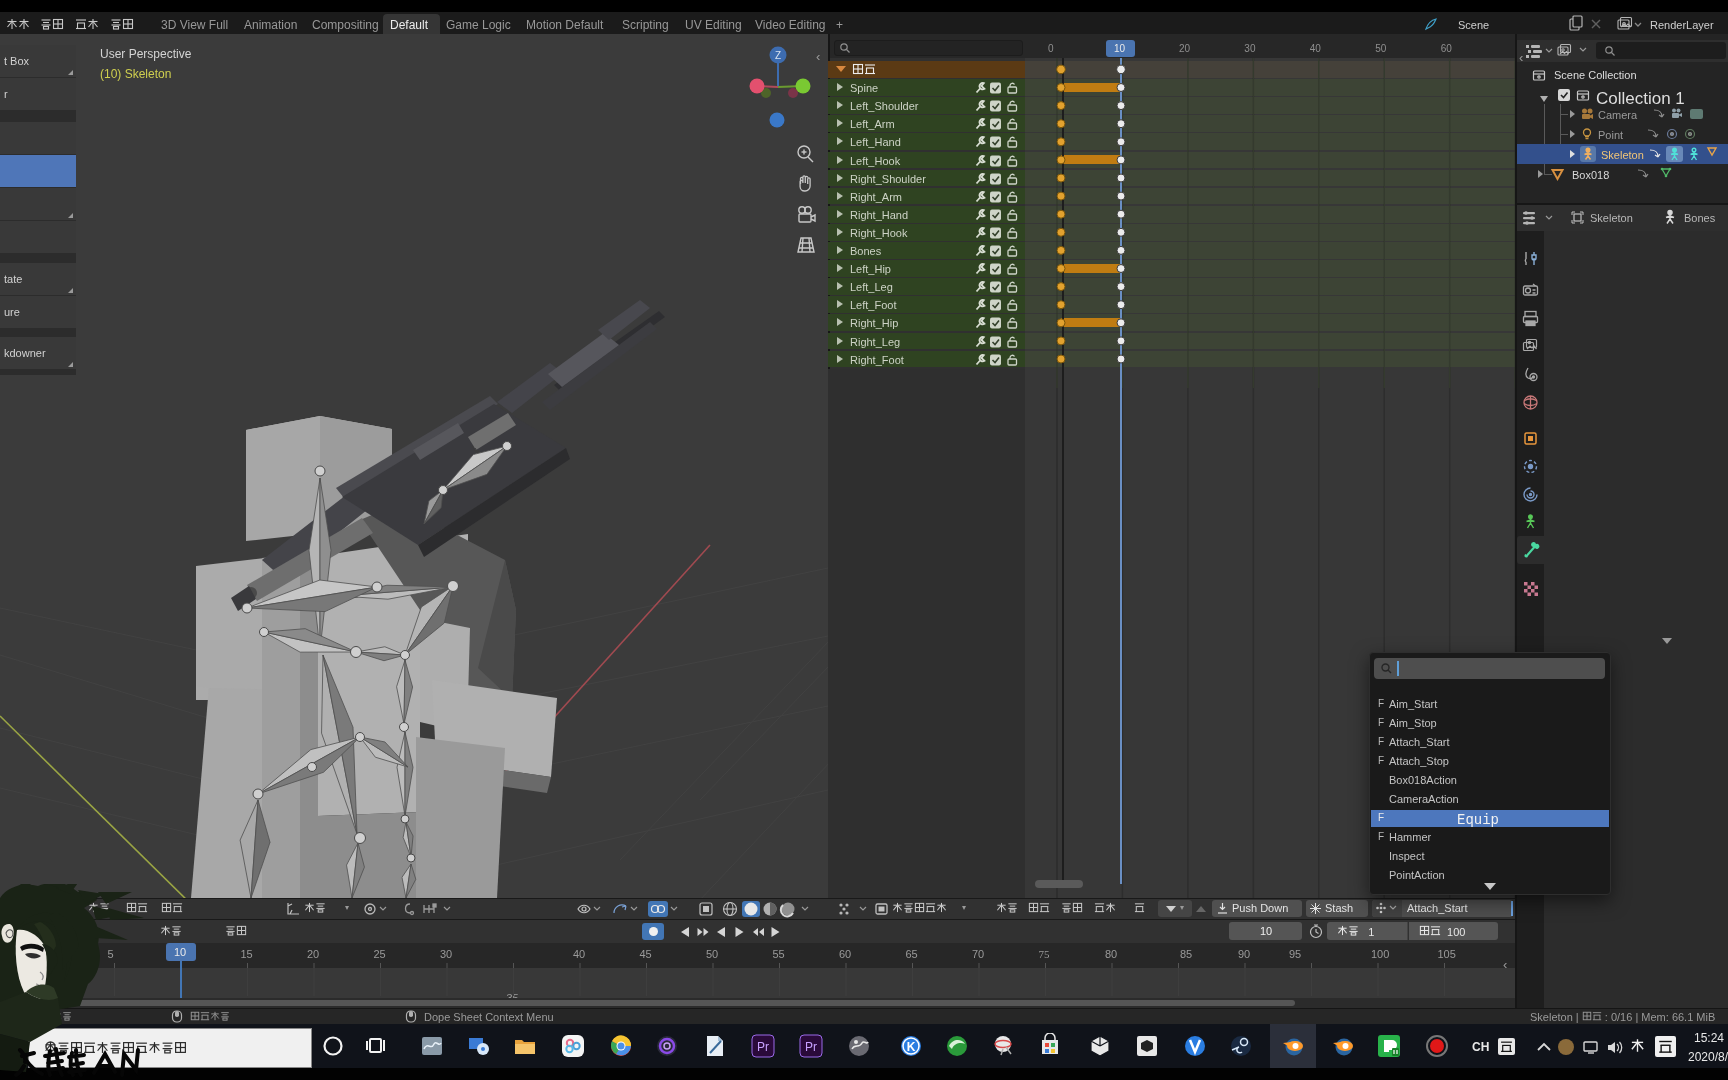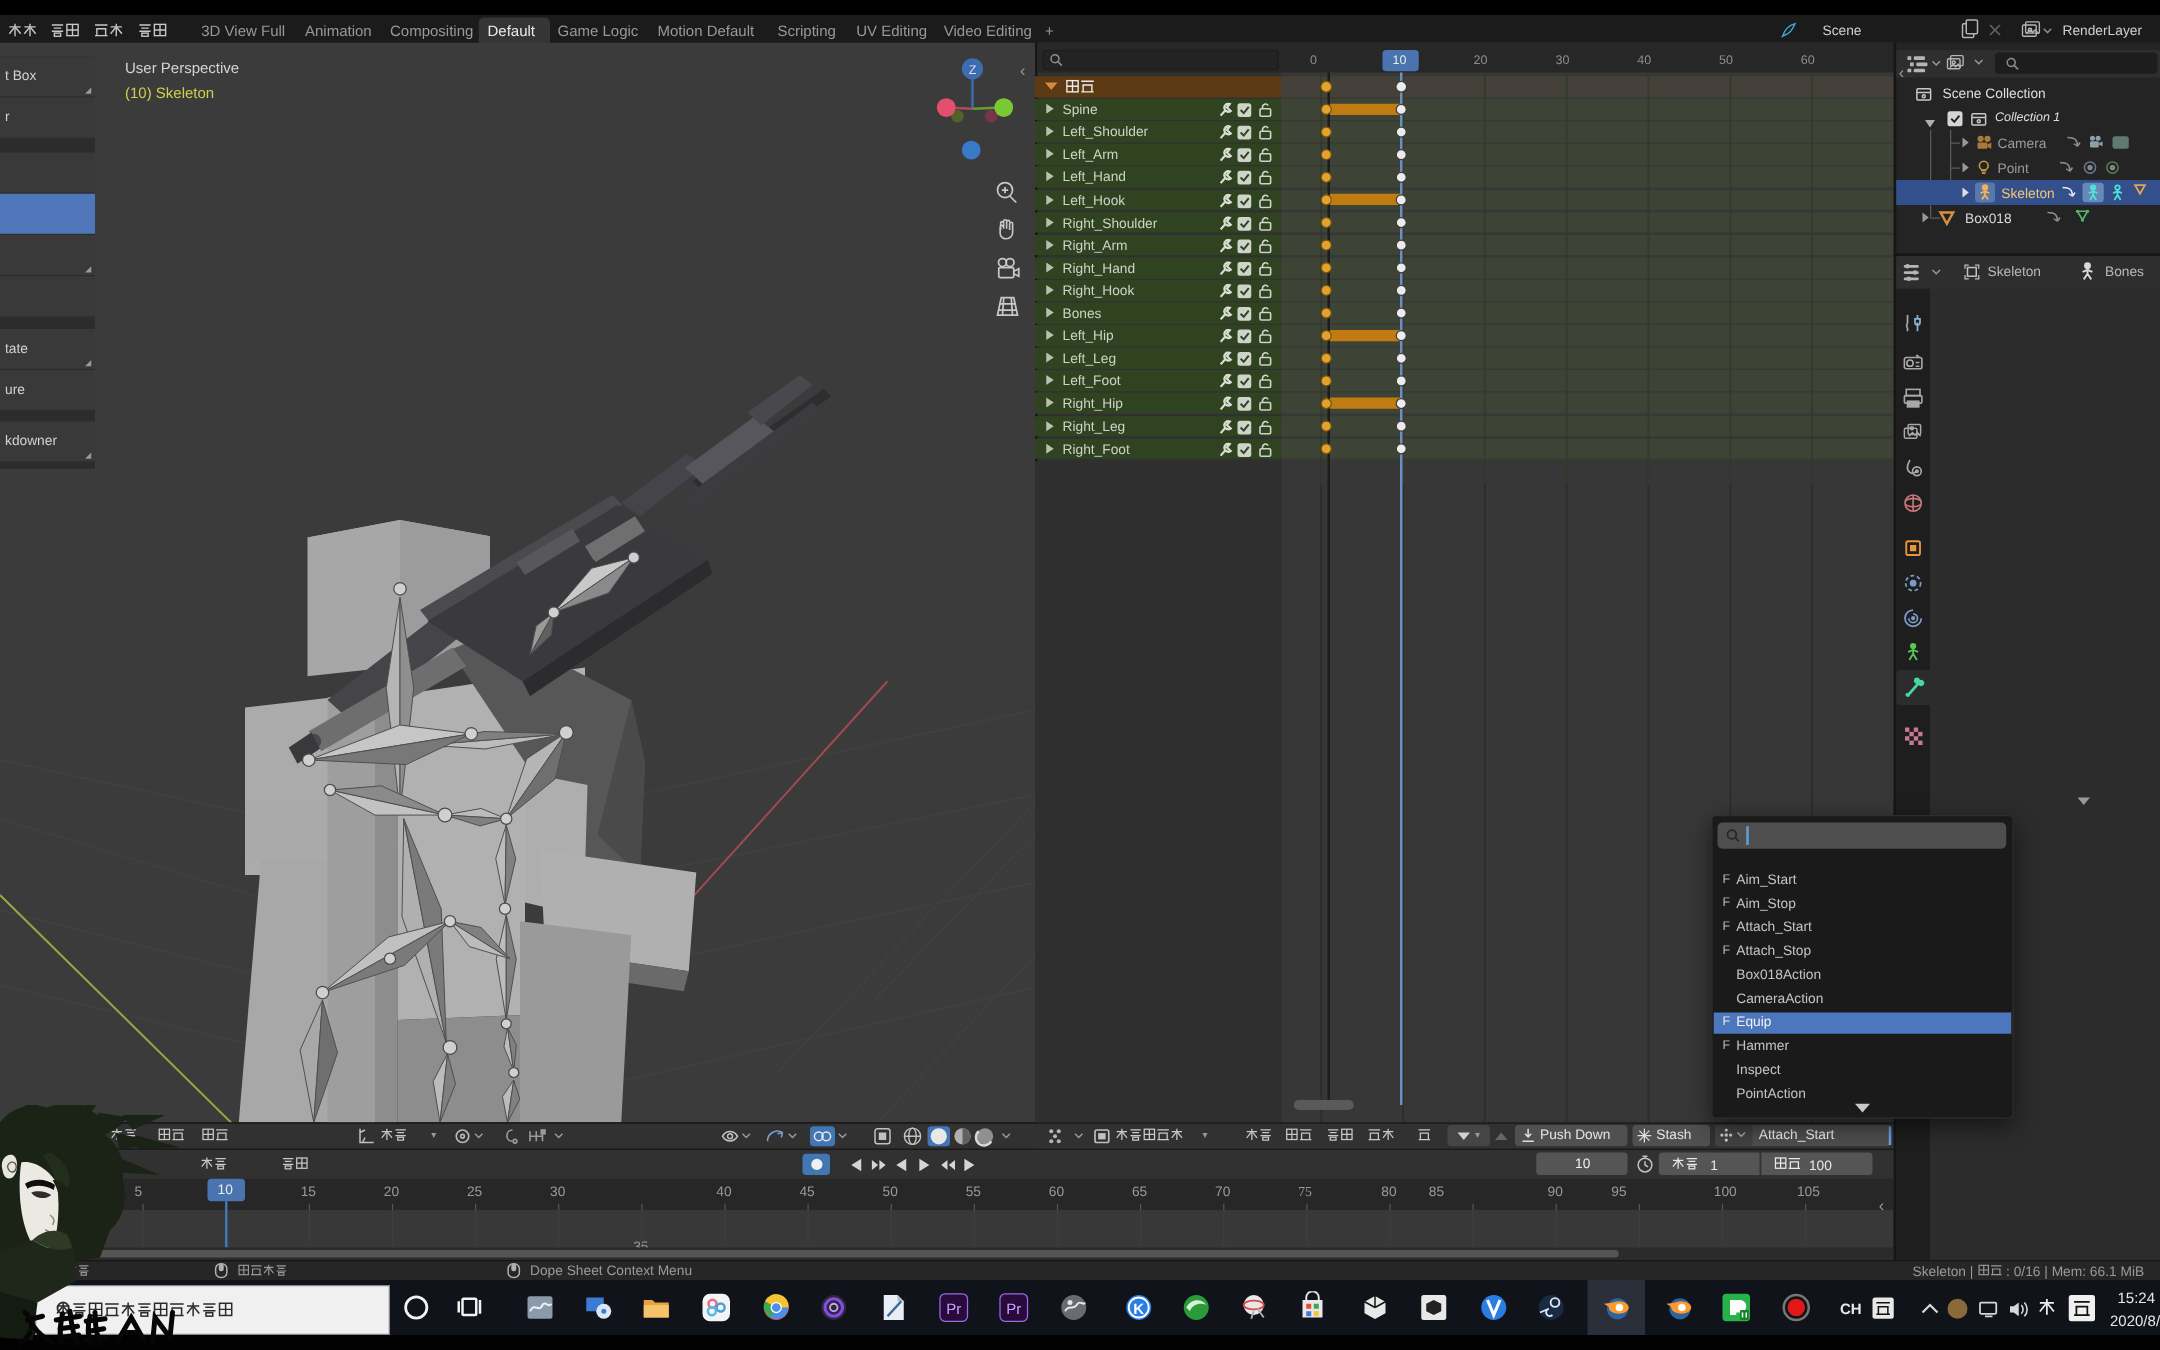--- a/index.html
+++ b/index.html
@@ -783,21 +783,21 @@
 <div class="t" style="left:506.5px;top:992px;font-size:11px;color:#9a9a9a;">35</div>
 <div class="t" style="left:573.0px;top:948px;font-size:11px;color:#9a9a9a;">40</div>
 <div class="t" style="left:639.5px;top:948px;font-size:11px;color:#9a9a9a;">45</div>
 <div class="t" style="left:706.0px;top:948px;font-size:11px;color:#9a9a9a;">50</div>
 <div class="t" style="left:772.5px;top:948px;font-size:11px;color:#9a9a9a;">55</div>
 <div class="t" style="left:839.0px;top:948px;font-size:11px;color:#9a9a9a;">60</div>
 <div class="t" style="left:905.5px;top:948px;font-size:11px;color:#9a9a9a;">65</div>
 <div class="t" style="left:972.0px;top:948px;font-size:11px;color:#9a9a9a;">70</div>
 <div class="t" style="left:1038.5px;top:948px;font-size:11px;color:#9a9a9a;font-family:Liberation Serif, serif;">75</div>
 <div class="t" style="left:1105.0px;top:948px;font-size:11px;color:#9a9a9a;">80</div>
-<div class="t" style="left:1131px;top:948px;font-size:11px;color:#9a9a9a;padding-left:12px;">85</div>
+<div class="t" style="left:1168px;top:948px;font-size:11px;color:#9a9a9a;padding-left:12px;">85</div>
 <div class="t" style="left:1238.0px;top:948px;font-size:11px;color:#9a9a9a;">90</div>
 <div class="t" style="left:1289px;top:948px;font-size:11px;color:#9a9a9a;">95</div>
 <div class="t" style="left:1371.0px;top:948px;font-size:11px;color:#9a9a9a;">100</div>
 <div class="t" style="left:1437.5px;top:948px;font-size:11px;color:#9a9a9a;">105</div>
 <svg class="t" style="left:0;top:943px" width="1515" height="58" viewBox="0 0 1515 58">
     <line x1="114.5" y1="20" x2="114.5" y2="25" stroke="#555" stroke-width="1"></line>
     <line x1="114.5" y1="25" x2="114.5" y2="53" stroke="#3e3e3e" stroke-width="1"></line>
     <line x1="181.0" y1="20" x2="181.0" y2="25" stroke="#555" stroke-width="1"></line>
     <line x1="181.0" y1="25" x2="181.0" y2="53" stroke="#3e3e3e" stroke-width="1"></line>
     <line x1="247.5" y1="20" x2="247.5" y2="25" stroke="#555" stroke-width="1"></line>
@@ -885,21 +885,21 @@
 <svg class="t" style="left:1558px;top:89px" width="12" height="12" viewBox="0 0 12 12">
     <path d="M3 6 l2.5 2.5 4-5" fill="none" stroke="#222" stroke-width="1.6"></path>
   </svg>
 <svg class="t" style="left:1576px;top:88px" width="14" height="14" viewBox="0 0 14 14">
     <g fill="none" stroke="#c8c8c8" stroke-width="1.2">
       <rect x="1.5" y="3" width="11" height="9" rx="1"></rect>
       <line x1="1.5" y1="6" x2="12.5" y2="6"></line>
       <circle cx="7" cy="9" r="1.2"></circle>
     </g>
   </svg>
-<div class="t" style="left:1596px;top:89px;font-size:10px;color:#dedede;font-style:italic;">Collection 1</div>
+<div class="t" style="left:1596px;top:89px;font-size:17px;color:#dedede;">Collection 1</div>
 <div style="position:absolute;left:1544px;top:104px;width:1px;height:70px;background:#5a5a5a"></div>
 <div style="position:absolute;left:1560px;top:104px;width:1px;height:50px;background:#5a5a5a"></div>
 <div style="position:absolute;left:1560px;top:114px;width:8px;height:1px;background:#5a5a5a"></div>
 <div style="position:absolute;left:1560px;top:134px;width:8px;height:1px;background:#5a5a5a"></div>
 <div style="position:absolute;left:1560px;top:154px;width:8px;height:1px;background:#5a5a5a"></div>
 <div style="position:absolute;left:1544px;top:174px;width:8px;height:1px;background:#5a5a5a"></div>
 <div class="t" style="left:1570px;top:110px;width:0;height:0;border-top:4px solid transparent;border-bottom:4px solid transparent;border-left:5.5px solid #9a9a9a"></div>
 <svg class="t" style="left:1580px;top:107px" width="14" height="14" viewBox="0 0 14 14">
     <g fill="#a8793a">
       <circle cx="4.5" cy="4" r="2.5"></circle>
@@ -1099,21 +1099,21 @@
 <div class="t" style="left:1378px;top:717px;font-size:10px;color:#b8b8b8;">F</div>
 <div class="t" style="left:1389px;top:717px;font-size:11px;color:#c4c4c4;">Aim_Stop</div>
 <div class="t" style="left:1378px;top:736px;font-size:10px;color:#b8b8b8;">F</div>
 <div class="t" style="left:1389px;top:736px;font-size:11px;color:#c4c4c4;">Attach_Start</div>
 <div class="t" style="left:1378px;top:755px;font-size:10px;color:#b8b8b8;">F</div>
 <div class="t" style="left:1389px;top:755px;font-size:11px;color:#c4c4c4;">Attach_Stop</div>
 <div class="t" style="left:1389px;top:774px;font-size:11px;color:#c4c4c4;">Box018Action</div>
 <div class="t" style="left:1389px;top:793px;font-size:11px;color:#c4c4c4;">CameraAction</div>
 <div style="position:absolute;left:1371px;top:810px;width:238px;height:17px;background:#4d77bd"></div>
 <div class="t" style="left:1378px;top:812px;font-size:10px;color:#e8e8e8;">F</div>
-<div class="t" style="left:1389px;top:812px;font-size:11px;color:#f2f2f2;">Equip</div>
+<div class="t" style="left:1457px;top:812px;font-size:14px;color:#f2f2f2;font-family:Liberation Mono, monospace;">Equip</div>
 <div class="t" style="left:1378px;top:831px;font-size:10px;color:#b8b8b8;">F</div>
 <div class="t" style="left:1389px;top:831px;font-size:11px;color:#c4c4c4;">Hammer</div>
 <div class="t" style="left:1389px;top:850px;font-size:11px;color:#c4c4c4;">Inspect</div>
 <div class="t" style="left:1389px;top:869px;font-size:11px;color:#c4c4c4;">PointAction</div>
 <div class="t" style="left:1484px;top:883px;width:0;height:0;border-left:6px solid transparent;border-right:6px solid transparent;border-top:7px solid #c8c8c8"></div>
 <div style="position:absolute;left:0;top:1008px;width:1728px;height:16px;background:#262626;border-top:1px solid #151515"></div>
 <svg class="t" style="left:34px;top:1010px" width="16" height="13" viewBox="0 0 13 13">
     <rect x="1" y="1" width="9" height="11" rx="4" fill="none" stroke="#b0b0b0" stroke-width="1.2"></rect>
     <rect x="1" y="1" width="4.5" height="6" rx="2" fill="#b0b0b0"></rect>
   </svg>

